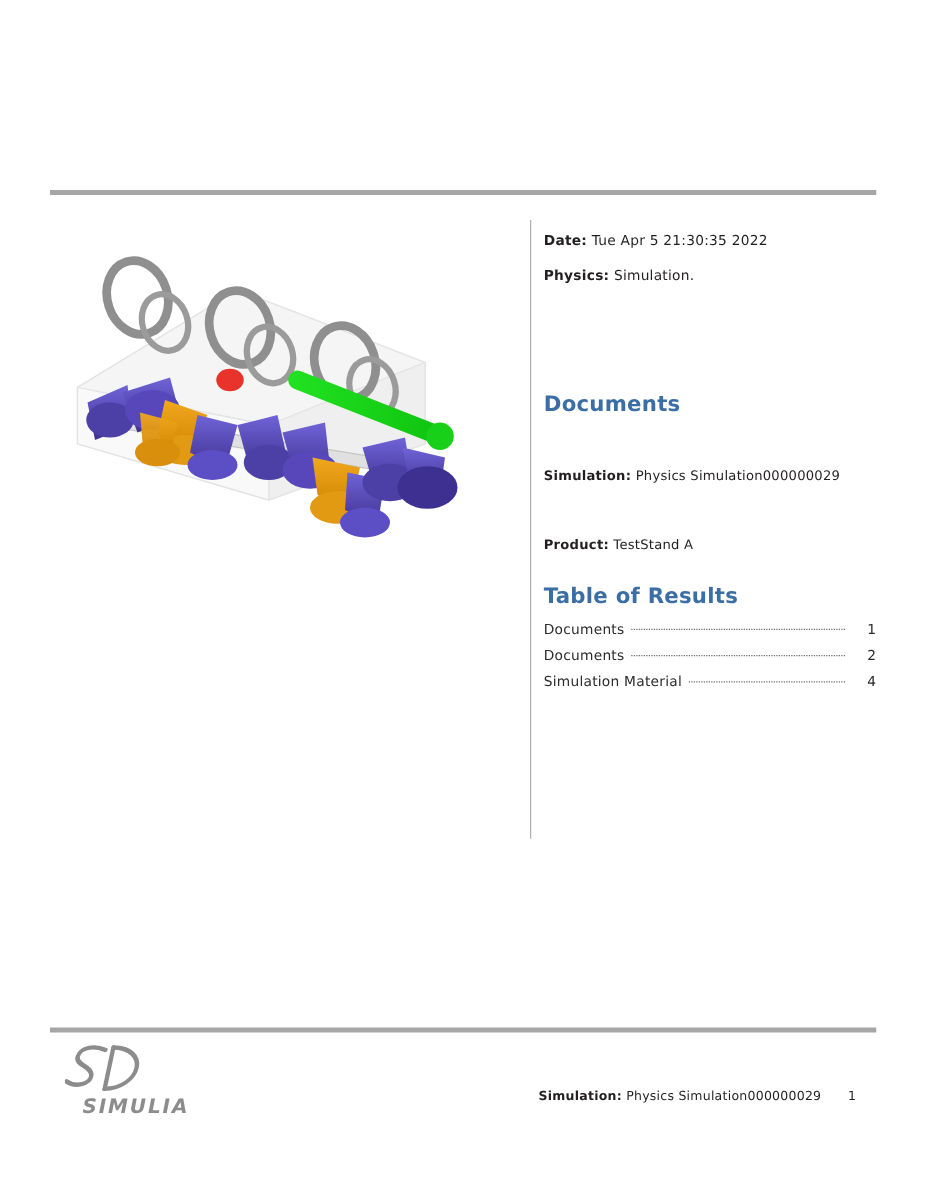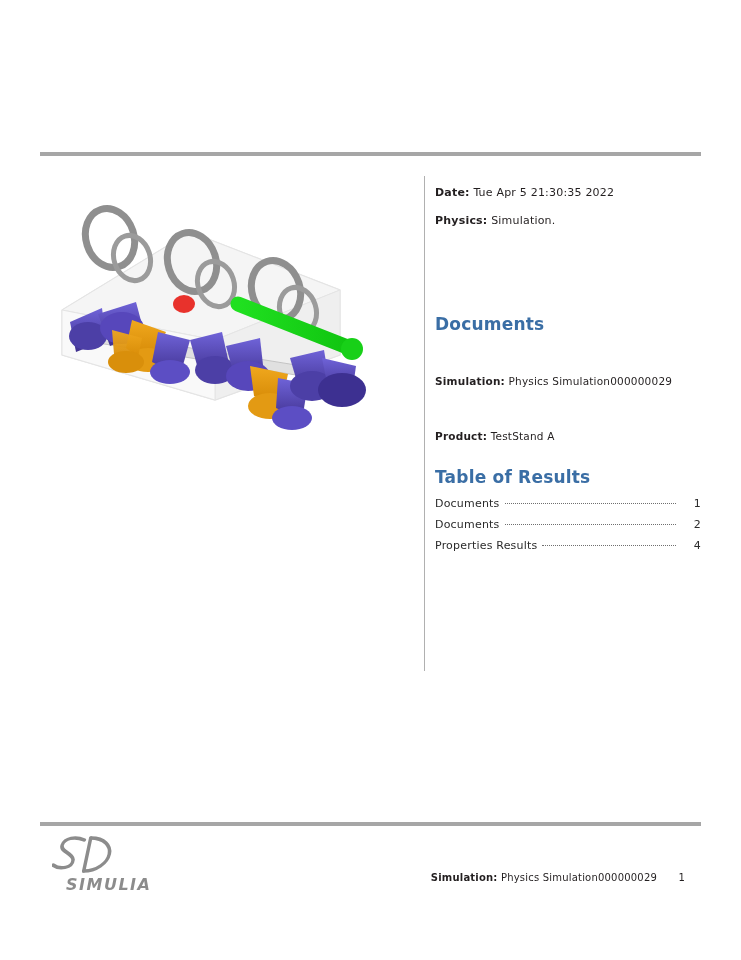--- a/index.html
+++ b/index.html
@@ -272,21 +272,21 @@
         <span class="toc-label">Documents</span>
         <span class="toc-dots"></span>
         <span class="toc-page">1</span>
       </div>
       <div class="toc-row">
         <span class="toc-label">Documents</span>
         <span class="toc-dots"></span>
         <span class="toc-page">2</span>
       </div>
       <div class="toc-row">
-        <span class="toc-label">Properties  Results</span>
+        <span class="toc-label">Simulation  Material</span>
         <span class="toc-dots"></span>
         <span class="toc-page">4</span>
       </div>
     </div>
   </div>
 
   <div class="bottom-rule"></div>
 
   <div class="logo">
     <svg width="140" height="66" viewBox="0 0 140 66" xmlns="http://www.w3.org/2000/svg">

